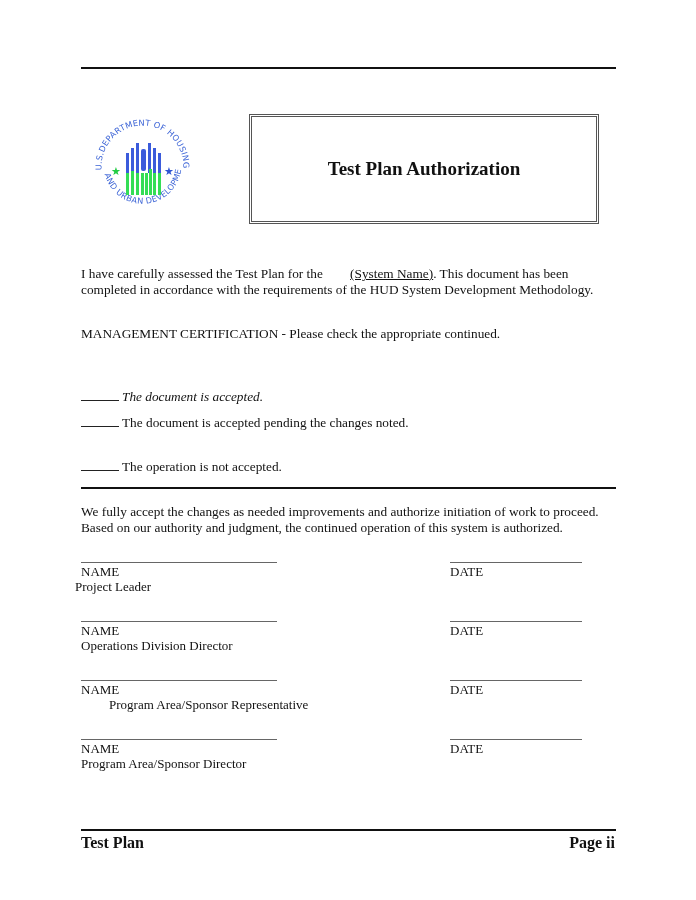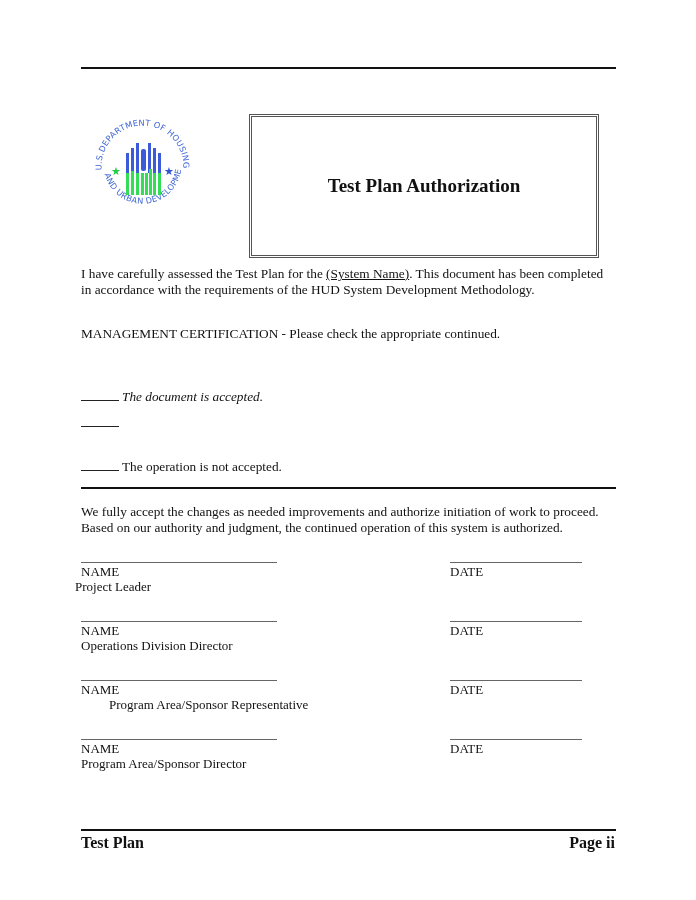--- a/index.html
+++ b/index.html
@@ -10,35 +10,35 @@
     }
     .abs { position: absolute; }
     .rule { position: absolute; left: 81px; width: 535px; background: #111; }
     .rule-top { top: 67px; height: 2px; }
     .rule-mid { top: 487px; height: 2px; }
     .rule-bot { top: 829px; height: 2px; }
 
     .seal { left: 90px; top: 113px; width: 105px; height: 105px; }
 
     .title-box {
-      left: 249px; top: 114px; width: 350px; height: 144px;
+      left: 249px; top: 114px; width: 350px; height: 110px;
       border: 3px double #555;
       box-sizing: border-box;
       display: flex; flex-direction: column; align-items: center; justify-content: center;
     }
     .title-box .t {
       font-family: "Liberation Serif", serif;
       font-weight: bold; font-size: 19px; line-height: 22px; color: #111;
       text-align: center;
     }
 
     .para {
       left: 81px; width: 535px; font-size: 13.3px; line-height: 16px;
     }
-    .u { text-decoration: underline; }
+    .u { text-decoration: underline; margin-left: 24px; }
 
     .blank { display: inline-block; width: 38px; border-bottom: 1px solid #222; height: 11px; vertical-align: baseline; margin-right: 3px; }
 
     .sig-line { position: absolute; height: 1px; background: #666; }
     .sig-name { left: 81px; width: 196px; }
     .sig-date { left: 450px; width: 132px; }
     .lbl { position: absolute; font-size: 13px; line-height: 15px; }
 
     .footer { font-family: "Liberation Serif", serif; font-weight: bold; font-size: 16px; top: 834px; }
   </style>
@@ -89,21 +89,21 @@
 <div class="abs para" style="top:266px;">
   <span>I have carefully assessed the Test Plan for the </span><span class="u">(System Name)</span><span>.  This document has been completed in accordance with the requirements of the HUD System Development Methodology.</span>
 </div>
 
 <div class="abs para" style="top:326px;">MANAGEMENT CERTIFICATION - Please check the appropriate continued.</div>
 
 <div class="abs para" style="top:389px;font-style:italic;">
   <span class="blank"></span><span>The document is accepted.</span>
 </div>
 <div class="abs para" style="top:415px;">
-  <span class="blank"></span>
+  <span class="blank"></span><span>The document is accepted pending the changes noted.</span>
 </div>
 <div class="abs para" style="top:459px;">
   <span class="blank"></span><span>The operation is not accepted.</span>
 </div>
 
 <div class="rule rule-mid"></div>
 
 <div class="abs para" style="top:504px;">We fully accept the changes as needed improvements and authorize initiation of work to proceed.  Based on our authority and judgment, the continued operation of this system is authorized.</div>
 
 <div>

